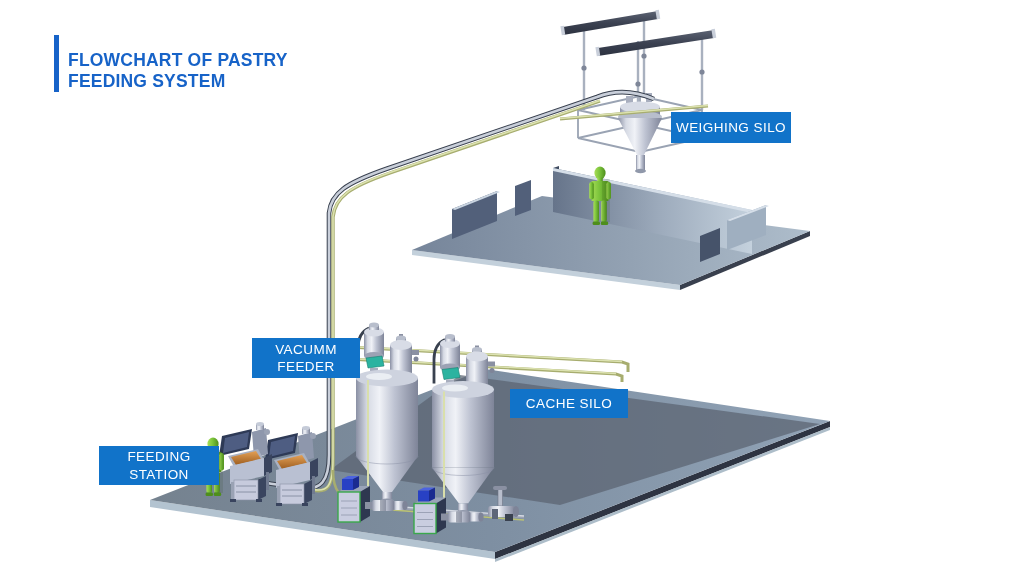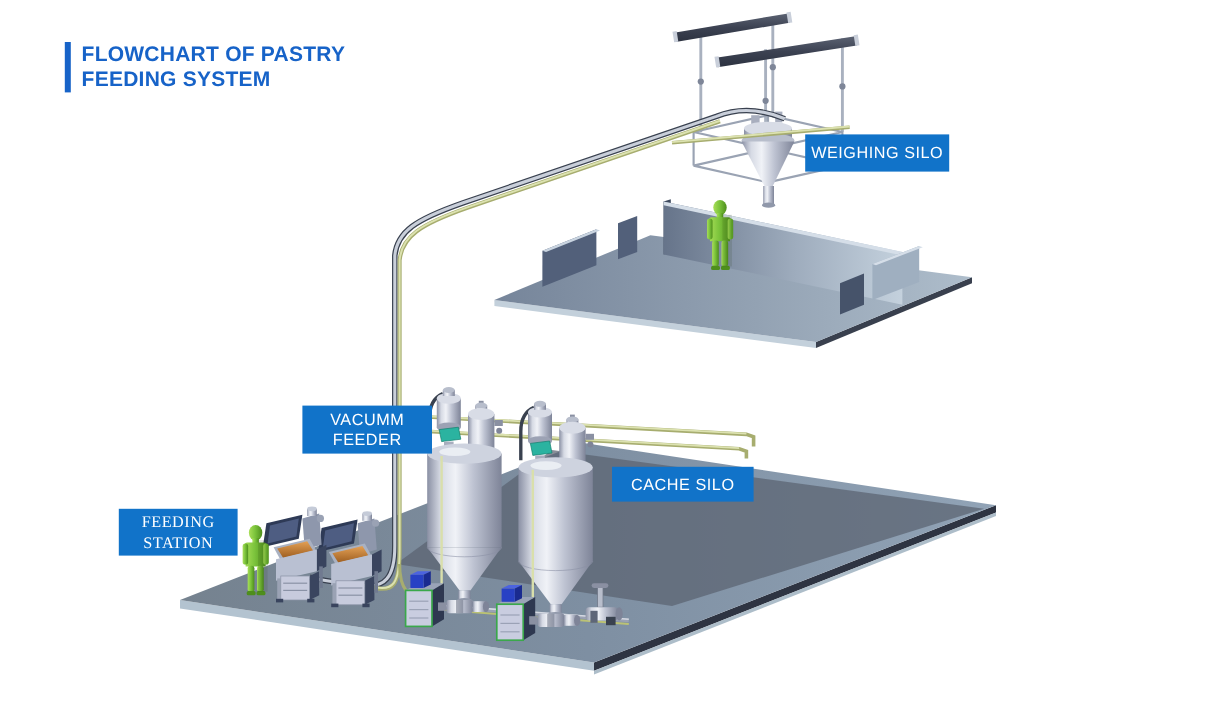--- a/index.html
+++ b/index.html
@@ -11,21 +11,21 @@
   #stage{position:relative;width:1024px;height:585px;background:#ffffff;overflow:hidden;
          font-family:"Liberation Sans",sans-serif;}
   #scene{position:absolute;left:0;top:0;}
   .tag{position:absolute;background:var(--accent-blue);color:var(--label-text);
        display:flex;align-items:center;justify-content:center;text-align:center;
        font-size:13.5px;font-weight:400;letter-spacing:.45px;line-height:1.28;
        white-space:pre-line;margin-left:16px;}
   #title{position:absolute;left:54px;top:35px;display:flex;align-items:stretch;}
   #title .bar{width:5px;background:var(--title-blue);margin-right:9px;}
   #title .txt{color:var(--title-blue);font-weight:bold;font-size:17.5px;line-height:1.2;
-              letter-spacing:.2px;white-space:pre-line;}
+              letter-spacing:.2px;white-space:pre-line;margin-top:15px;}
 </style>
 </head>
 <body>
 
 <div id="stage">
 
   <svg id="scene" width="1024" height="585" viewBox="0 0 1024 585">
     <defs>
       <linearGradient id="gSilver" x1="0" y1="0" x2="1" y2="0">
         <stop offset="0" stop-color="#8A90A4"></stop>
@@ -289,15 +289,15 @@
 FEEDING SYSTEM</div>
   </div>
 
   <div class="tag" style="left:655px;top:112px;width:120px;height:31px;">WEIGHING SILO</div>
 
   <div class="tag" style="left:236px;top:338px;width:108px;height:40px;">VACUMM
 FEEDER</div>
 
   <div class="tag" style="left:494px;top:389px;width:118px;height:29px;">CACHE SILO</div>
 
-  <div class="tag" style="left:83px;top:424px;width:99px;height:39px;font-family:Liberation Serif, serif;">FEEDING
+  <div class="tag" style="left:83px;top:446px;width:120px;height:39px;">FEEDING
 STATION</div>
 </div>
 
 </body></html>

